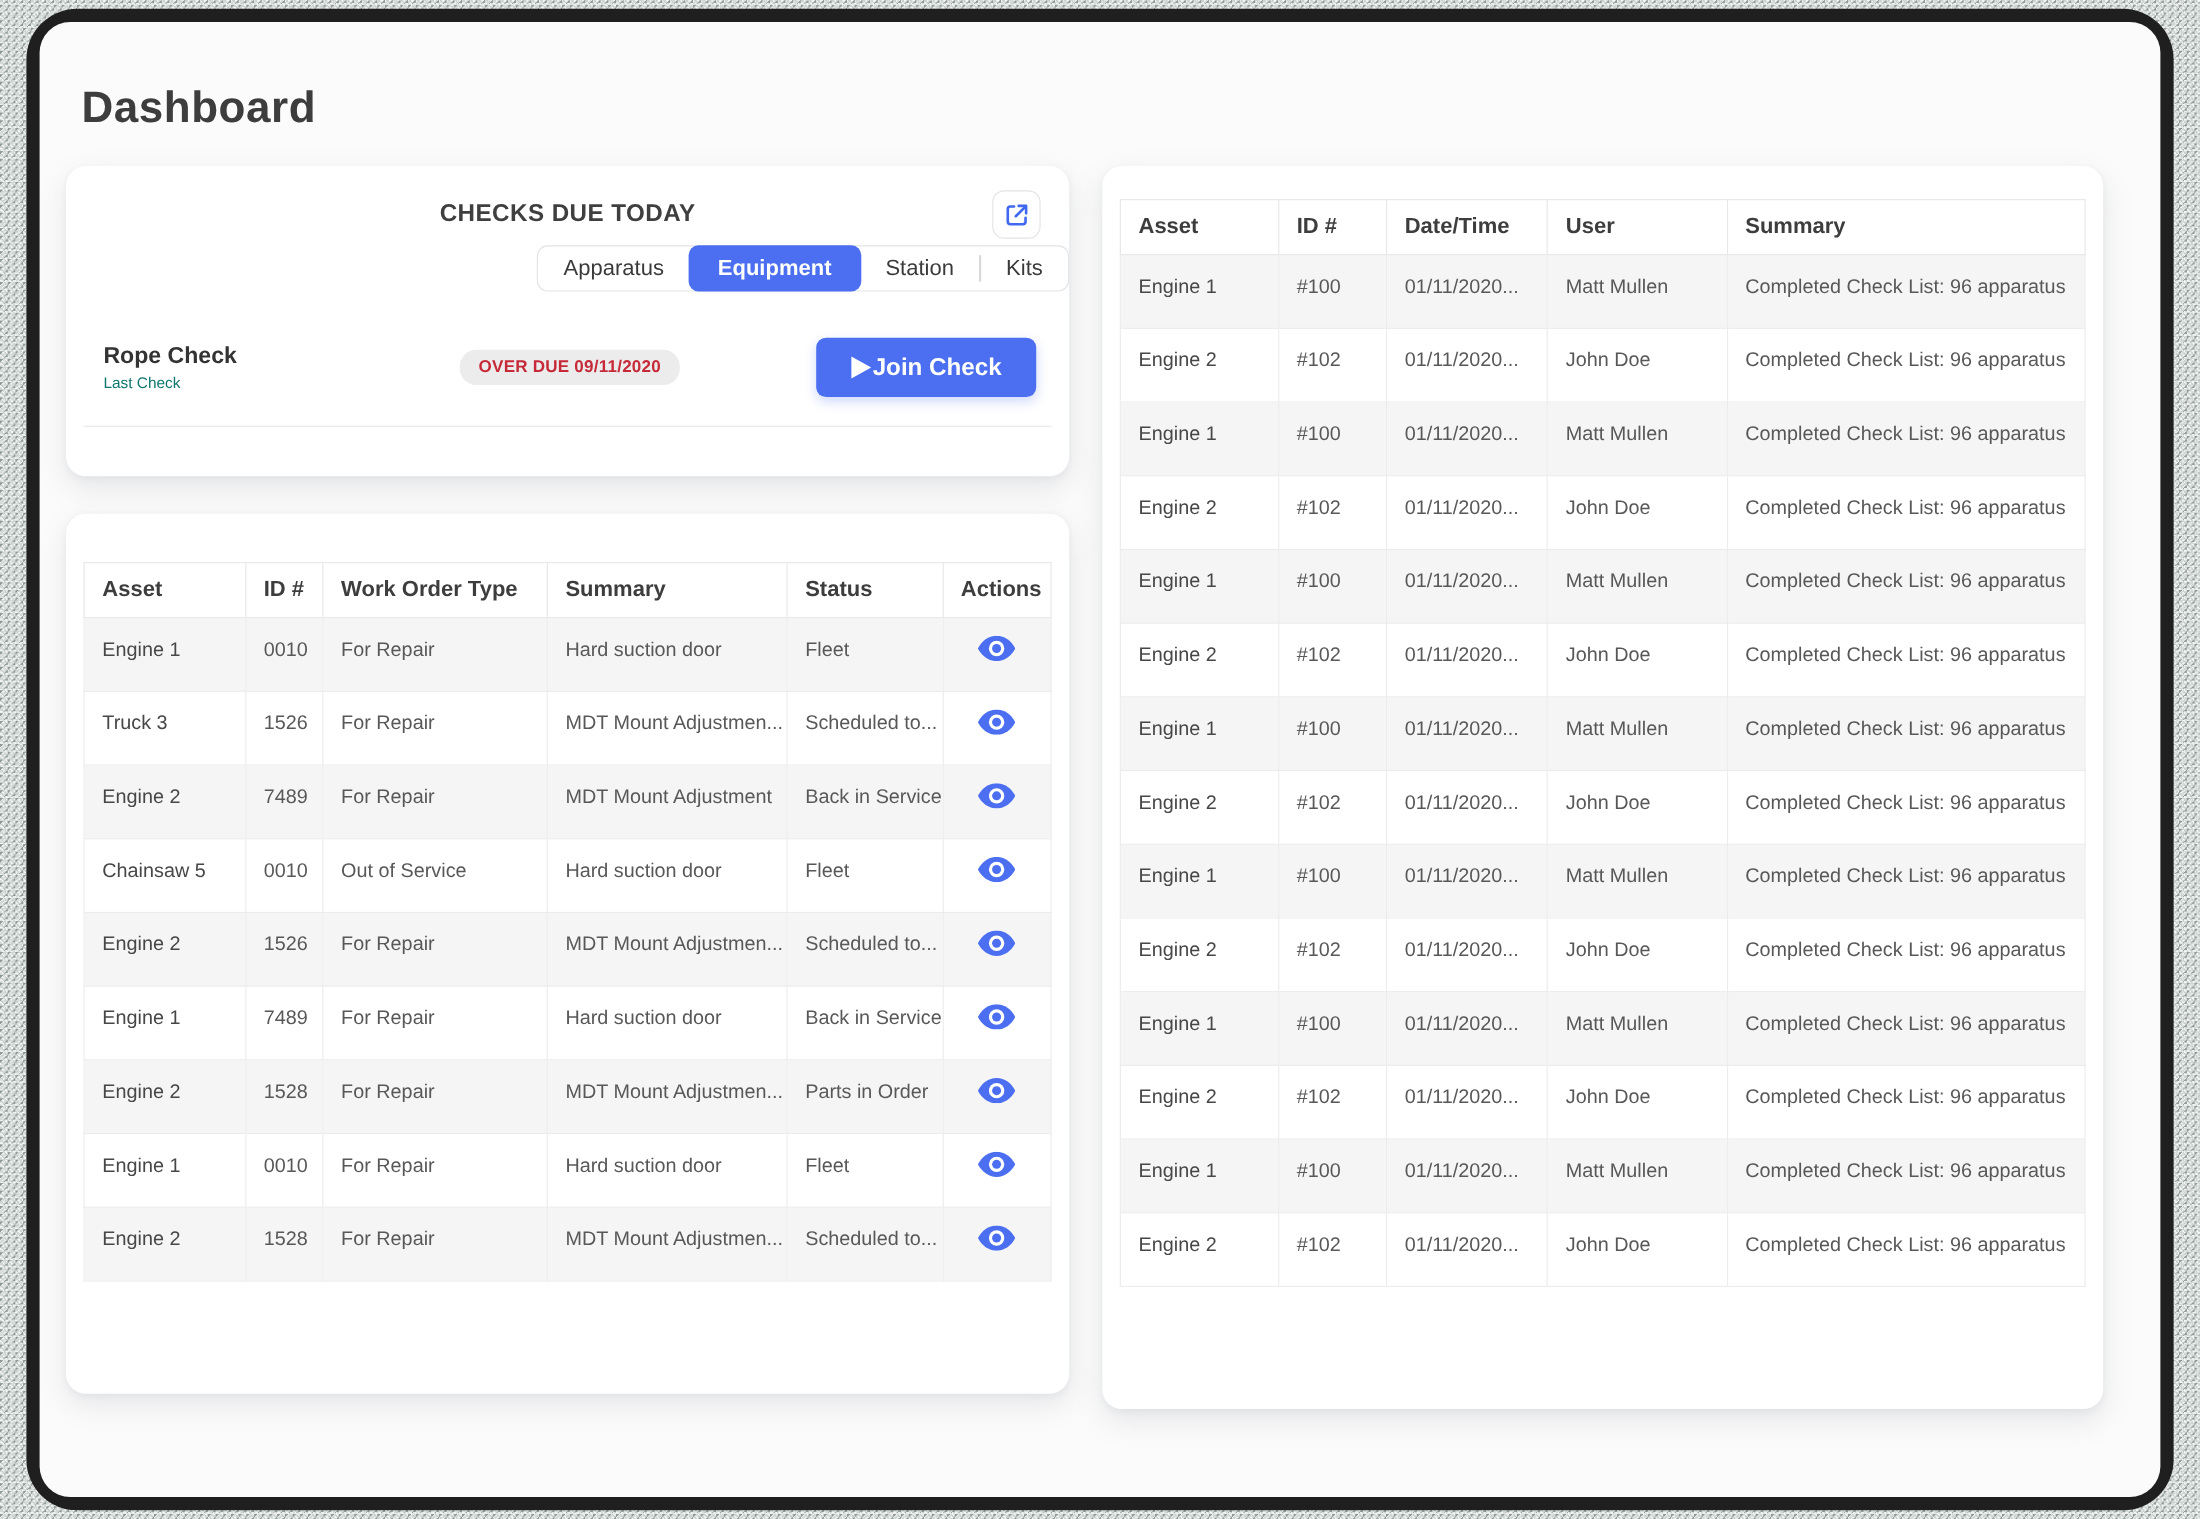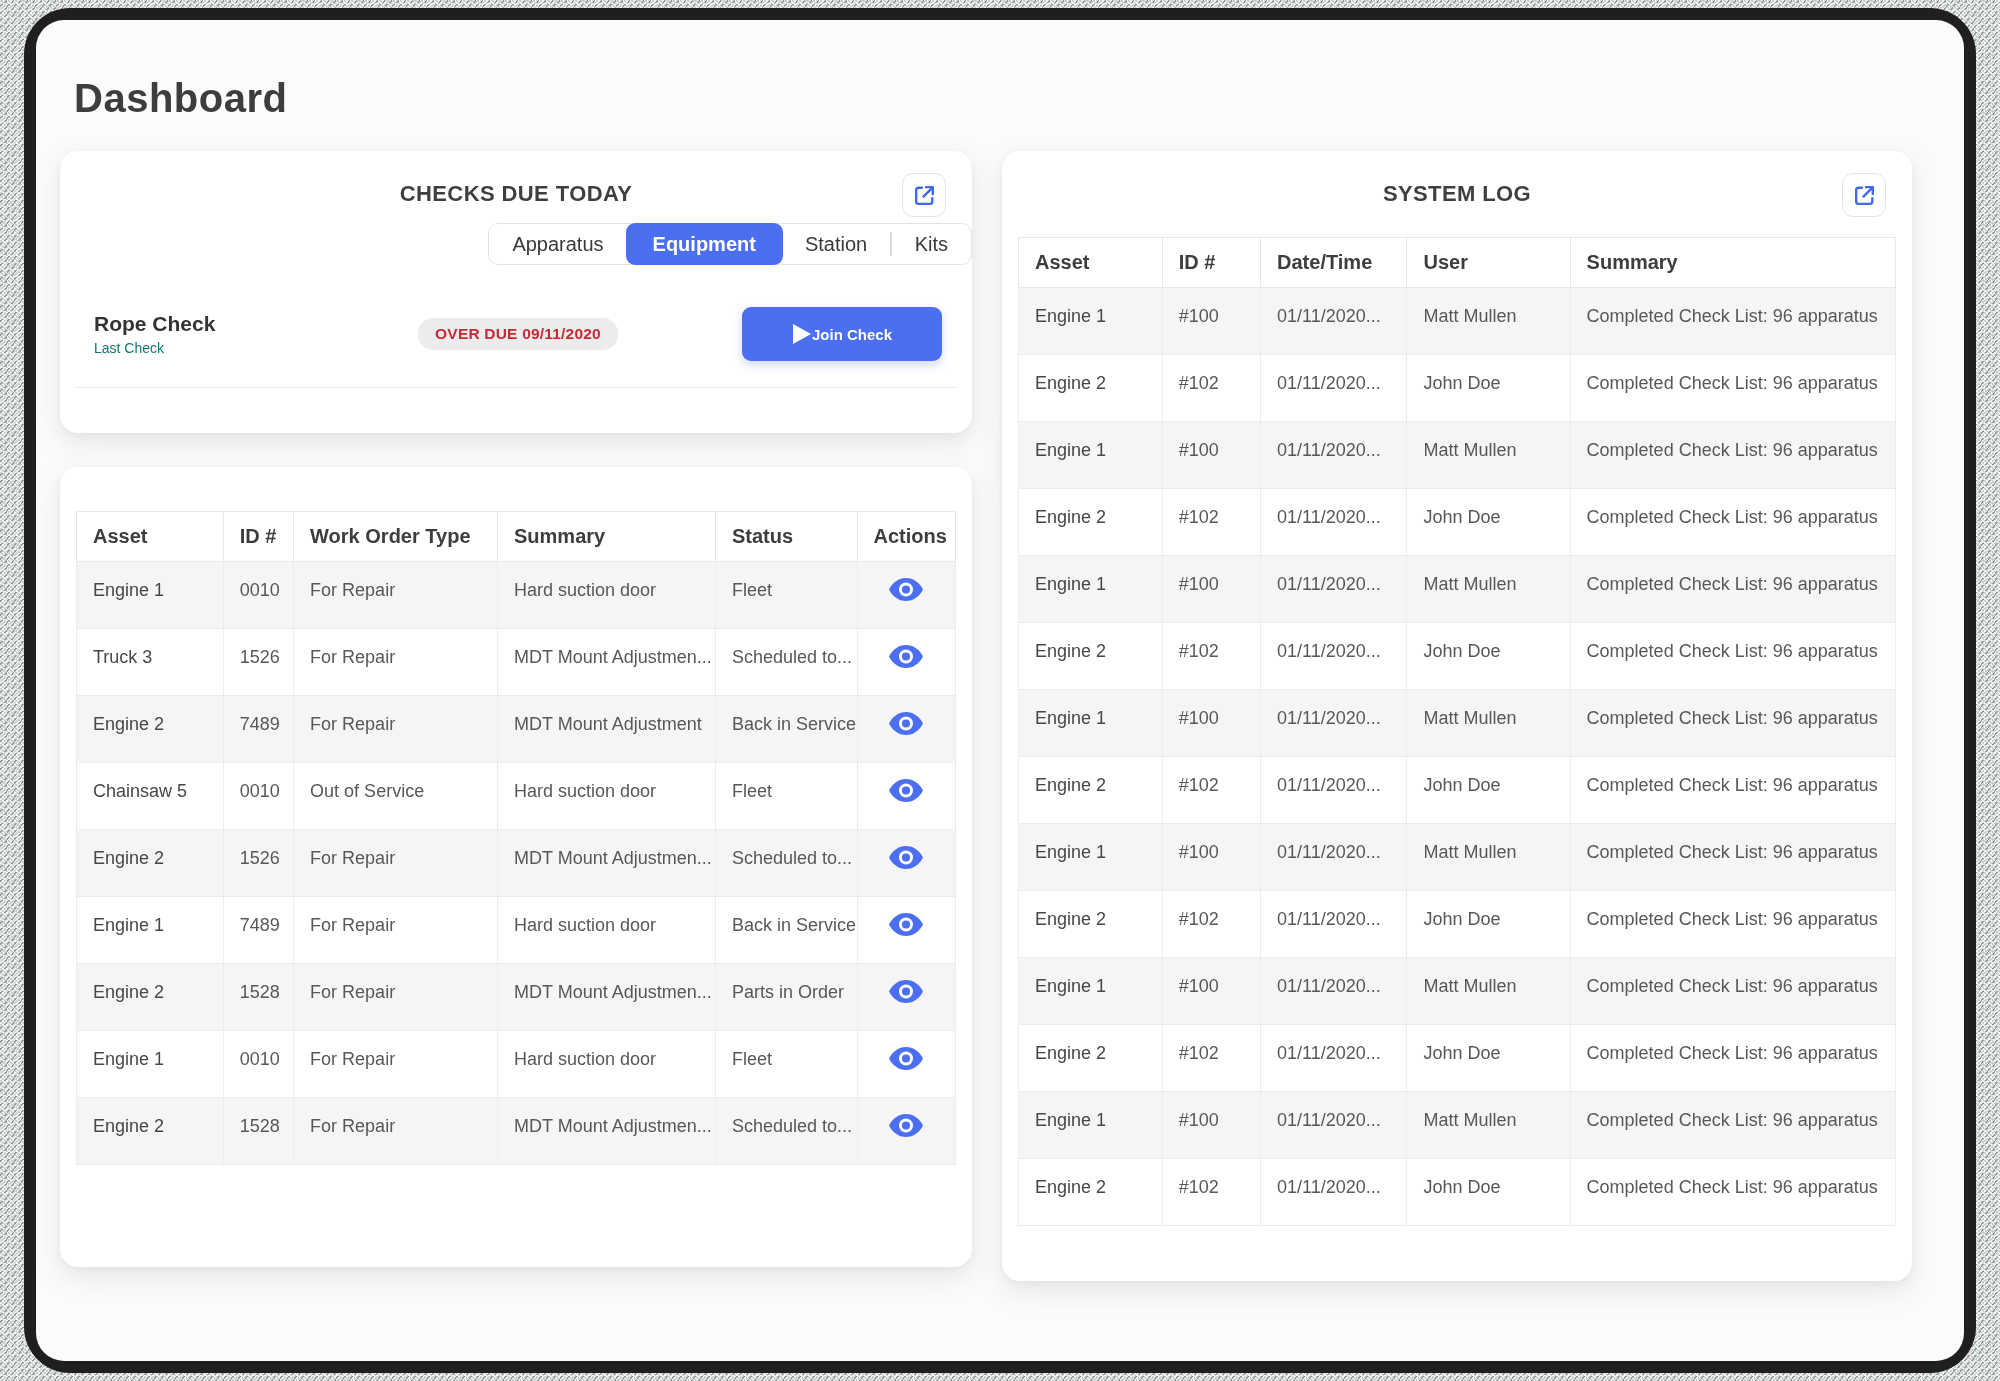--- a/index.html
+++ b/index.html
@@ -69,21 +69,21 @@
     grid-template-columns:1fr auto 1fr; align-items:center;
   }
   .check-name{ font-size:21px; font-weight:700; color:#333; }
   .check-sub{ font-size:14px; color:#0f766e; margin-top:4px; }
   .overdue-badge{
     background:#ececec; color:#C62A39; font-size:15.5px; font-weight:700;
     padding:7px 17px; border-radius:15px; letter-spacing:.2px; white-space:nowrap;
   }
   .join-btn{
     justify-self:end; width:200px; height:54px; background:#4B6FF0; border:none;
-    border-radius:9px; color:#fff; font-size:15px; font-weight:600;
+    border-radius:9px; color:#fff; font-size:22px; font-weight:600;
     font-family:inherit; display:inline-flex; align-items:center; justify-content:center;
     cursor:pointer; box-shadow:0 4px 10px rgba(75,111,240,.25);
   }
   .join-btn svg{ width:20px; height:22px; }
   .checks-divider{ height:1px; background:#e8e8e8; margin:26px 16px 0 16px; }
 
   
   .data-table{
     border-collapse:collapse; margin:30px 16px 0 16px; width:calc(100% - 32px);
     table-layout:fixed; background:#fff;
@@ -320,30 +320,20 @@
                       </svg>
                     </button>
                   </td>
                 </tr>
               </tbody>
             </table>
         </section>
       </div>
 
       <section class="card syslog-card">
-        <div class="card-head">
-          <h2 class="card-title">SYSTEM LOG</h2>
-          <button class="popout-btn">
-            <svg viewBox="0 0 24 24" fill="none" stroke="#4169F0" stroke-width="2.3" stroke-linecap="round" stroke-linejoin="round">
-              <path d="M9.5 4.5H6.3C5 4.5 4 5.5 4 6.8v10.9C4 19 5 20 6.3 20h10.9c1.3 0 2.3-1 2.3-2.3v-3.2"></path>
-              <path d="M13.5 4h6.5v6.5"></path>
-              <path d="M19.6 4.4 11 13"></path>
-            </svg>
-          </button>
-        </div>
         <table class="data-table" id="syslog-table">
             <colgroup>
               <col style="width: 16.4%;">
               <col style="width: 11.2%;">
               <col style="width: 16.7%;">
               <col style="width: 18.6%;">
               <col style="width: 37.1%;">
             </colgroup>
             <thead>
               <tr>

